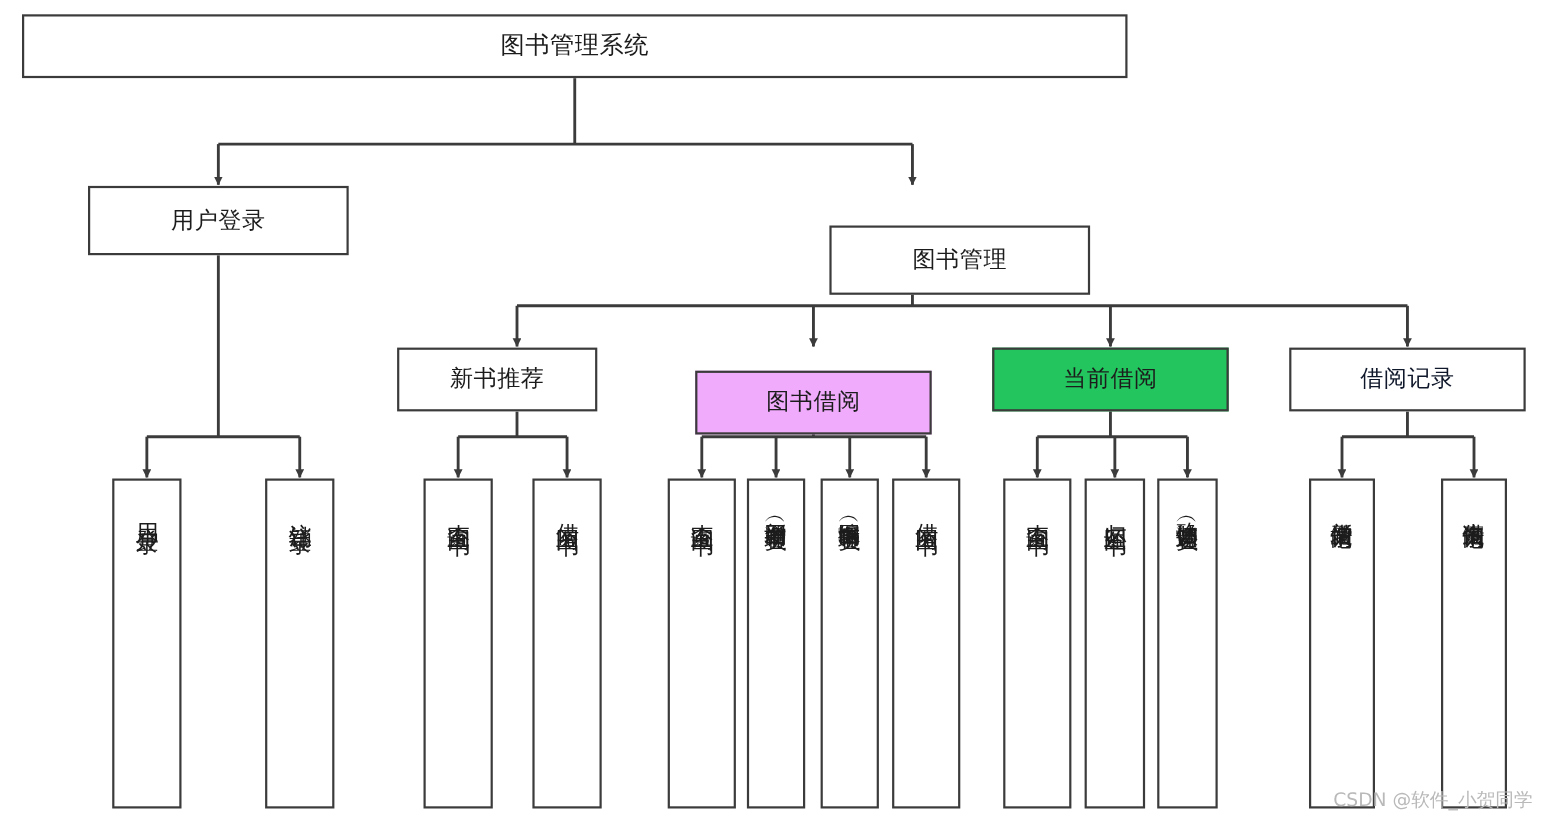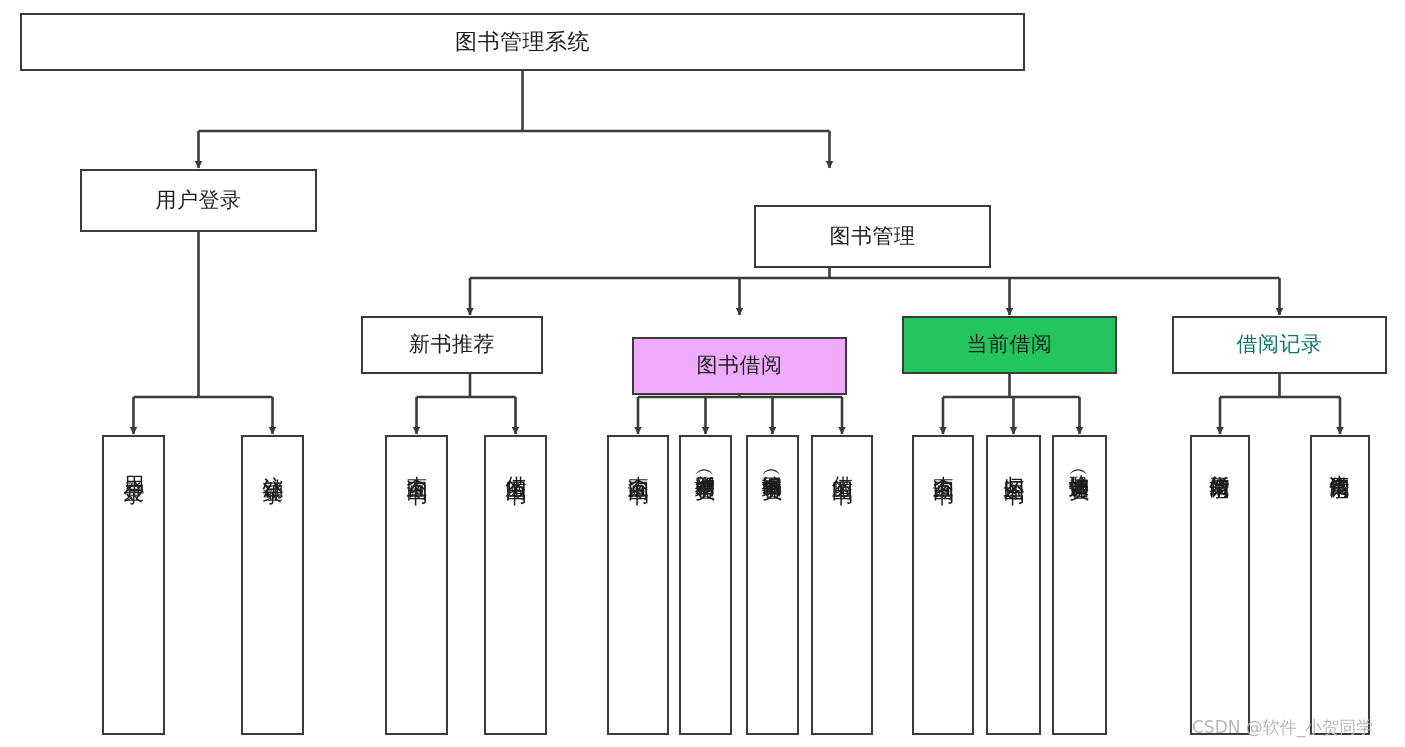--- a/index.html
+++ b/index.html
@@ -67,20 +67,21 @@
     font-size: 20px;
     letter-spacing: 1px;
   }
   .watermark {
     position: absolute;
     color: #b9b9b9;
     font-size: 17px;
     white-space: nowrap;
     z-index: 5;
     font-family: "DejaVu Sans", "Liberation Sans", sans-serif;
+    padding-left: 20px;
   }
 </style>
 </head>
 <body>
 
 <div id="canvas">
   <svg id="edges" viewBox="0 0 1405 747" xmlns="http://www.w3.org/2000/svg">
     <defs>
       <marker id="arrowhead" markerWidth="9" markerHeight="9" refX="7.5" refY="4" orient="auto" markerUnits="userSpaceOnUse">
         <path d="M0,0 L8,4 L0,8 z" fill="#3b3b3b"></path>
@@ -135,21 +136,21 @@
       </div>
       <div class="node horiz" style="left: 361px; top: 316px; width: 182px; height: 58px; border-color: rgb(59, 59, 59); background: rgb(255, 255, 255); color: rgb(28, 28, 28);">
         <span class="label">新书推荐</span>
       </div>
       <div class="node horiz" style="left: 632px; top: 321px; width: 215px; height: 58px; border-color: rgb(59, 59, 59); background: #f0abfc; color: rgb(28, 28, 28); margin-top: 16px;">
         <span class="label">图书借阅</span>
       </div>
       <div class="node horiz" style="left: 902px; top: 316px; width: 215px; height: 58px; border-color: rgb(59, 59, 59); background: #22c55e; color: rgb(28, 28, 28);">
         <span class="label">当前借阅</span>
       </div>
-      <div class="node horiz" style="left: 1172px; top: 316px; width: 215px; height: 58px; border-color: rgb(59, 59, 59); background: rgb(255, 255, 255); color: #0f766e;">
+      <div class="node horiz" style="left: 1172px; top: 316px; width: 215px; height: 58px; border-color: rgb(59, 59, 59); background: rgb(255, 255, 255); color: #0f172a;">
         <span class="label">借阅记录</span>
       </div>
       <div class="node vert" style="left: 102px; top: 435px; width: 63px; height: 300px; border-color: rgb(59, 59, 59); background: rgb(255, 255, 255); color: rgb(28, 28, 28);">
         <span class="label">用户登录</span>
       </div>
       <div class="node vert" style="left: 241px; top: 435px; width: 63px; height: 300px; border-color: rgb(59, 59, 59); background: rgb(255, 255, 255); color: rgb(28, 28, 28);">
         <span class="label">注销登录</span>
       </div>
       <div class="node vert" style="left: 385px; top: 435px; width: 63px; height: 300px; border-color: rgb(59, 59, 59); background: rgb(255, 255, 255); color: rgb(28, 28, 28);">
         <span class="label">查询图书</span>

